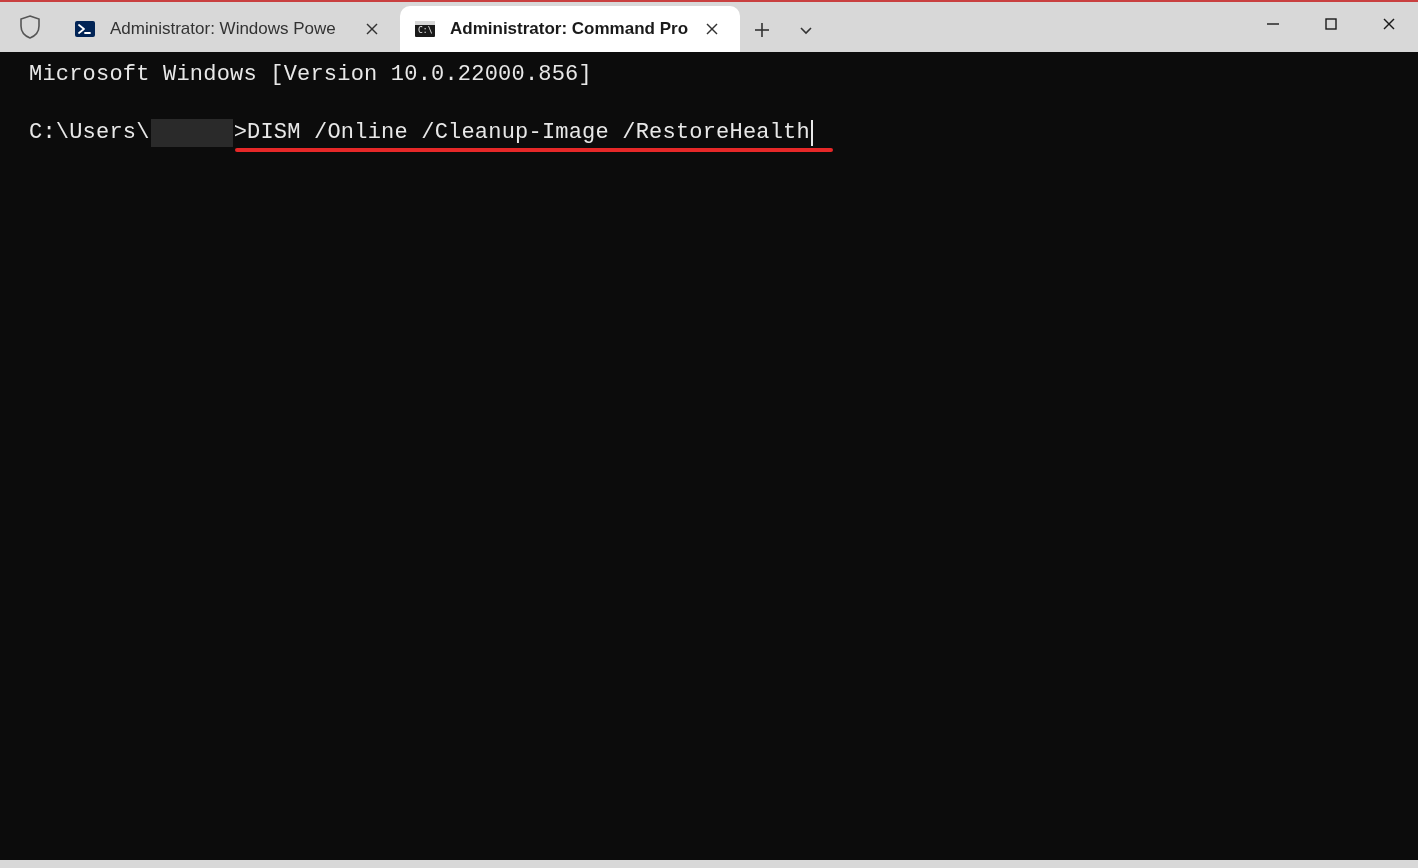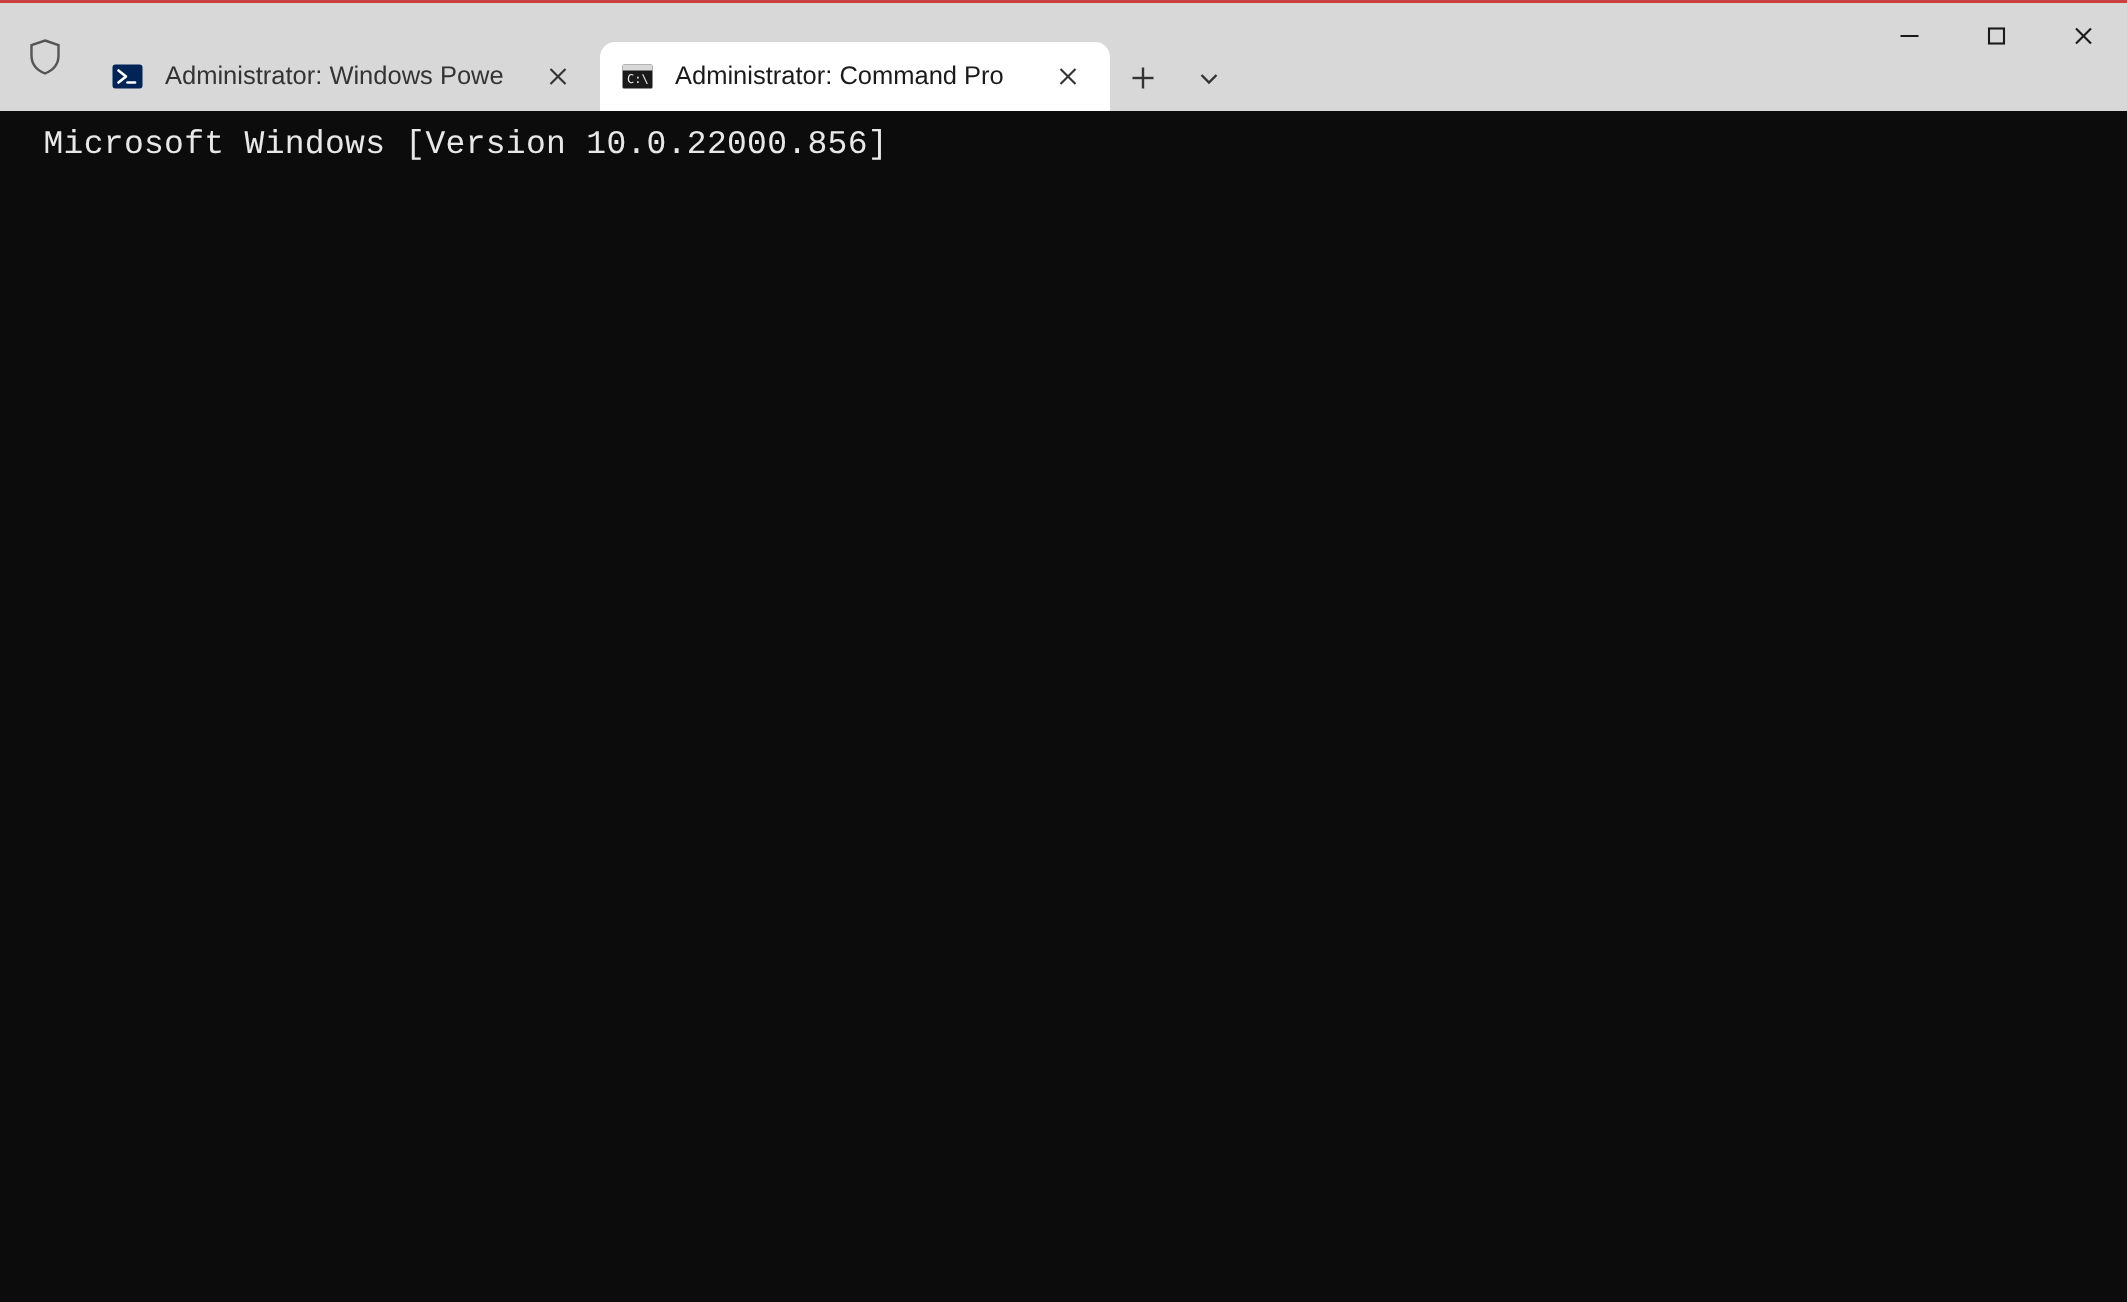--- a/index.html
+++ b/index.html
@@ -5,21 +5,21 @@
     * { margin: 0; padding: 0; box-sizing: border-box; }
     body {
       width: 1418px;
       height: 868px;
       background: #d8d8d8;
       font-family: "Segoe UI", Arial, sans-serif;
       overflow: hidden;
       border-top: 2px solid #c94040;
     }
     .titlebar {
-      height: 72px;
+      height: 50px;
       background: #d8d8d8;
       display: flex;
       align-items: stretch;
       position: relative;
     }
     .titlebar-left {
       display: flex;
       align-items: center;
       padding-left: 12px;
     }
@@ -65,21 +65,21 @@
       justify-content: center;
       flex-shrink: 0;
     }
     .tab-label {
       font-size: 17px;
       white-space: nowrap;
       overflow: hidden;
       text-overflow: ellipsis;
       flex: 1;
     }
-    .tab.active .tab-label { font-weight: 400; }
+    .tab.active .tab-label { font-weight: 700; }
     .tab-close {
       width: 28px;
       height: 28px;
       border: none;
       background: transparent;
       display: flex;
       align-items: center;
       justify-content: center;
       cursor: pointer;
       margin-left: 8px;
@@ -237,13 +237,21 @@
         <line x1="2" y1="2" x2="12" y2="12" stroke="#1a1a1a" stroke-width="1.4"></line>
         <line x1="12" y1="2" x2="2" y2="12" stroke="#1a1a1a" stroke-width="1.4"></line>
       </svg>
     </button>
   </div>
 </div>
 
 <div class="terminal">
   <div class="term-line">Microsoft Windows [Version 10.0.22000.856]</div>
   <div class="blank-line"></div>
+  <div class="prompt-line">
+    <span>C:\Users\</span>
+      <span class="redact"></span>
+      <span>&gt;</span>
+      <span>DISM /Online /Cleanup-Image /RestoreHealth</span>
+      <span class="cursor"></span>
+    <div class="underline-annot"></div>
+  </div>
 </div>
 
 </body></html>

